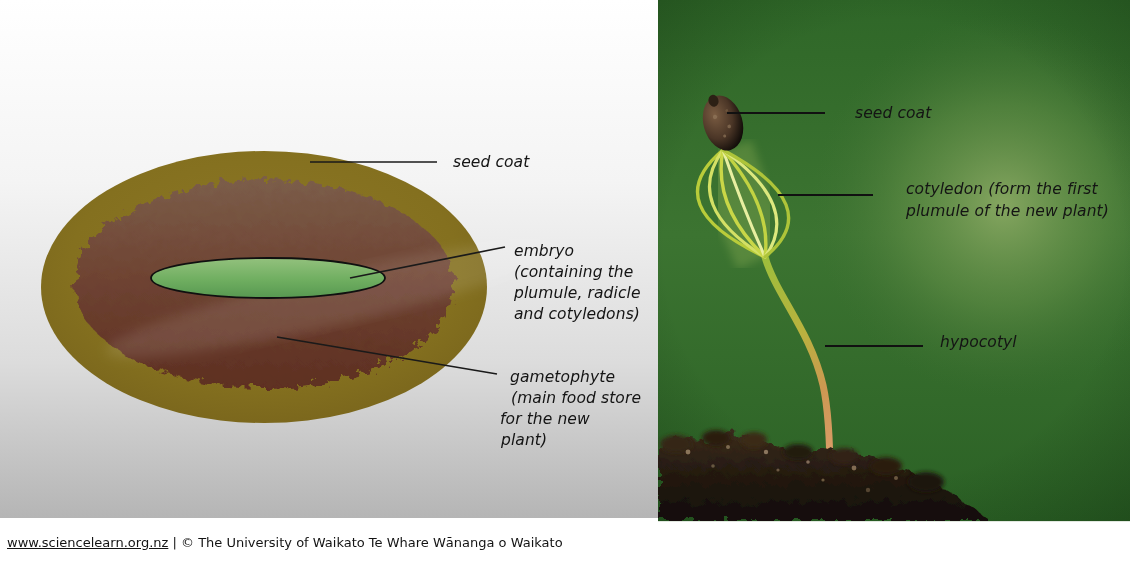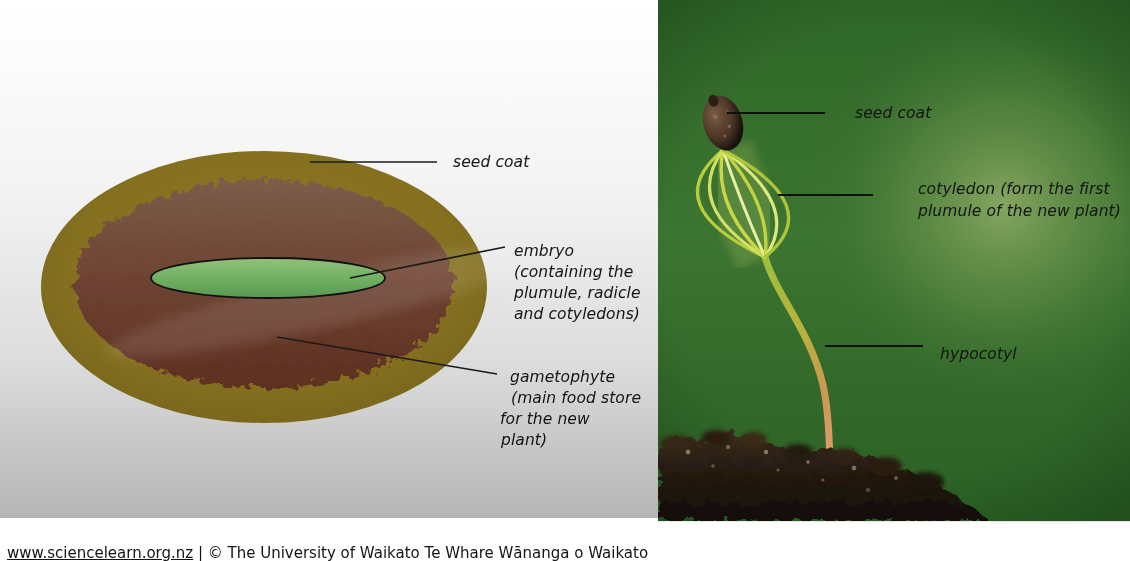--- a/index.html
+++ b/index.html
@@ -23,23 +23,22 @@
   
   .lbl{
     position:absolute;color:#141414;font-size:15.5px;line-height:21px;
     white-space:nowrap;letter-spacing:0.1px;font-style:italic;
   }
   .ind-a{padding-left:10px;}
   .ind-b{padding-left:11px;}
   .ind-c{padding-left:1px;}
   
   #footer{
-    position:absolute;left:7px;top:535px;font-size:15px;color:#141414;
+    position:absolute;left:7px;top:535px;font-size:13px;color:#141414;
     white-space:nowrap;
-    margin-top:9px;
   }
   #footer a{color:#141414;text-decoration:underline;cursor:pointer;}
 </style>
 </head>
 <body>
 
 <div id="stage">
 
   <div id="left-panel">
     <svg width="658" height="518" viewBox="0 0 658 518">
@@ -201,25 +200,25 @@
         </g>
       </g>
 
       <path d="M69 113 H167" stroke="#111111" stroke-width="1.8" fill="none"></path>
       <path d="M120 195 H215" stroke="#111111" stroke-width="1.8" fill="none"></path>
       <path d="M167 346 H265" stroke="#111111" stroke-width="1.8" fill="none"></path>
     </svg>
 
     <div class="lbl" style="left:197px;top:103px;">seed coat</div>
 
-    <div class="lbl" style="left:260px;top:179px;line-height:21.5px;">
+    <div class="lbl" style="left:248px;top:179px;line-height:21.5px;">
       <div>cotyledon (form the first</div>
       <div>plumule of the new plant)</div>
     </div>
 
-    <div class="lbl" style="left:282px;top:344px;">hypocotyl</div>
+    <div class="lbl" style="left:282px;top:332px;">hypocotyl</div>
   </div>
 
   <div id="footer">
     <a href="#">www.sciencelearn.org.nz</a><span> | </span><span>© The University of Waikato Te Whare Wānanga o Waikato</span>
   </div>
 
 </div>
 
 </body></html>

